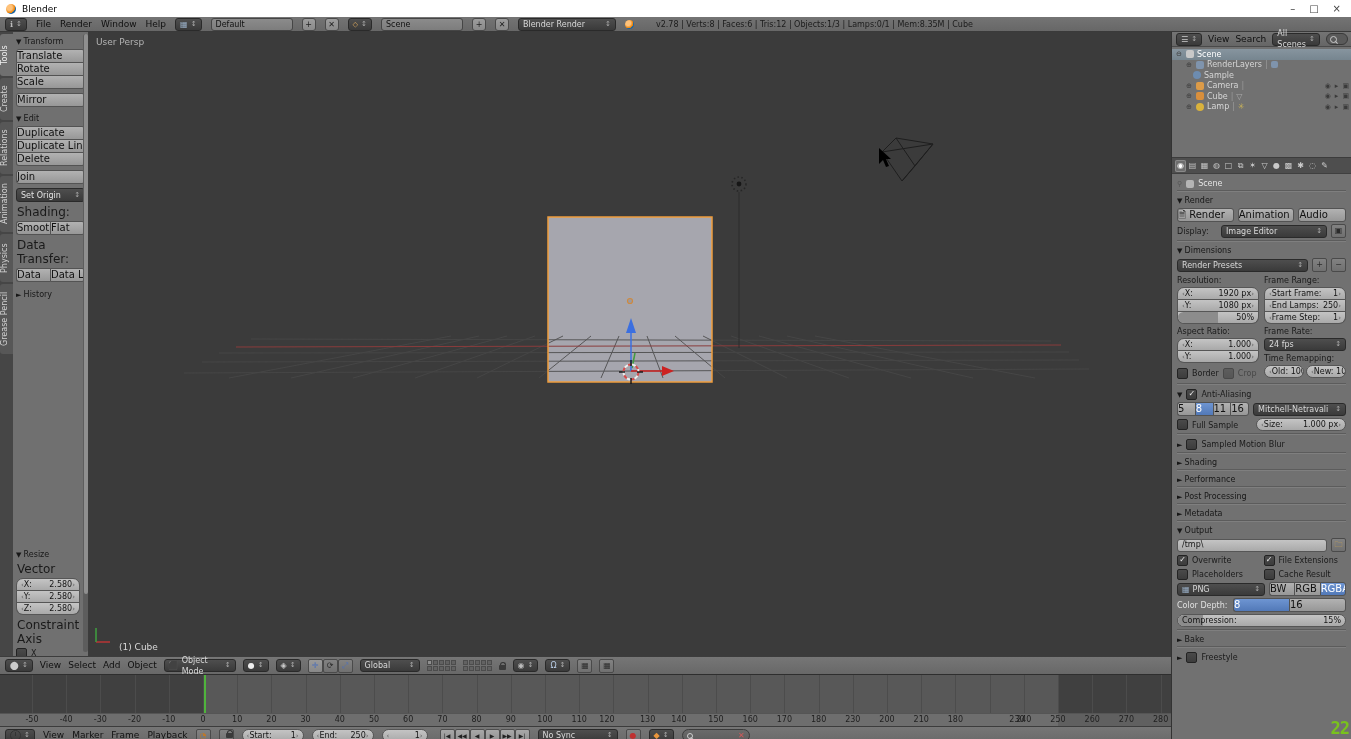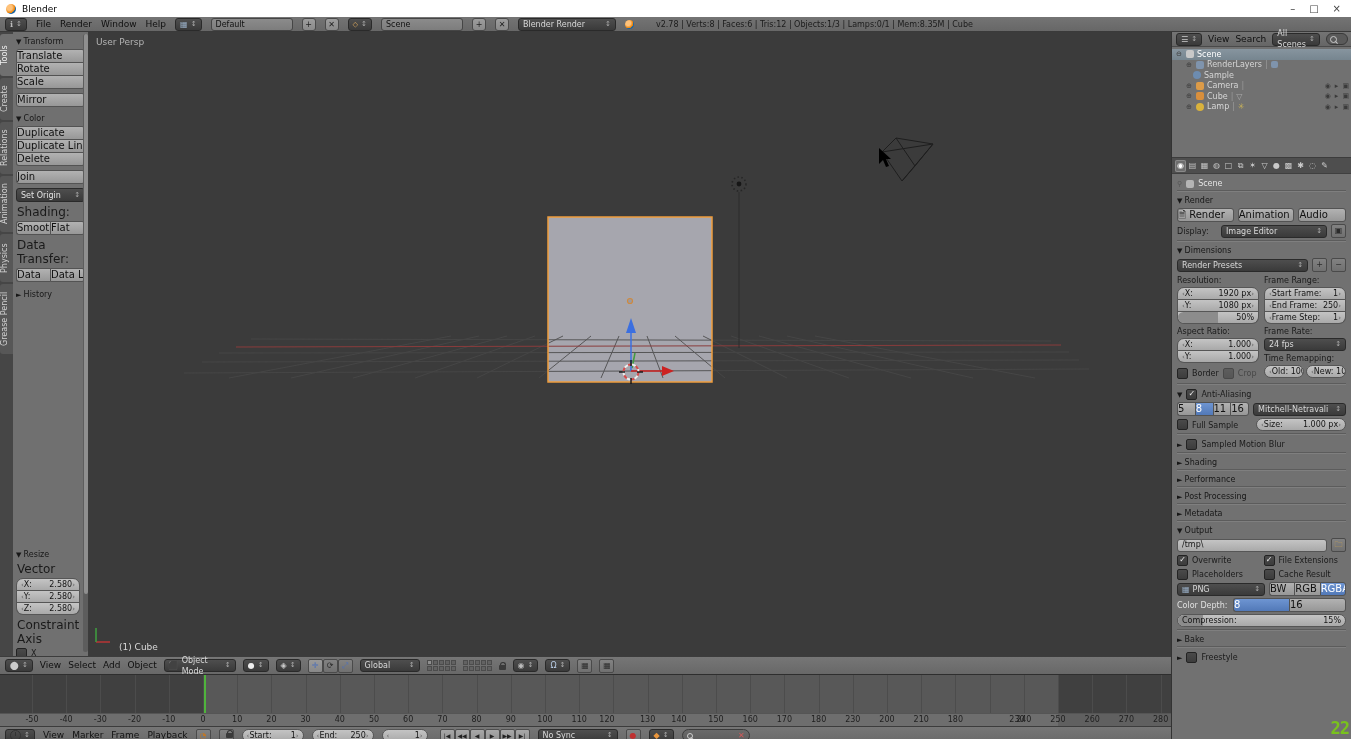--- a/index.html
+++ b/index.html
@@ -184,21 +184,21 @@
           </div>
           <div id="shelf-body">
             <div class="hdr">Transform</div>
             <div class="stack">
               <div class="lbtn">Translate</div>
               <div class="lbtn">Rotate</div>
               <div class="lbtn">Scale</div>
             </div>
             <div class="shelf-gap"></div>
             <div class="lbtn">Mirror</div>
-            <div class="hdr" style="margin-top:7px">Color</div>
+            <div class="hdr" style="margin-top:7px">Edit</div>
             <div class="stack">
               <div class="lbtn">Duplicate</div>
               <div class="lbtn">Duplicate Linked</div>
               <div class="lbtn">Delete</div>
             </div>
             <div class="shelf-gap"></div>
             <div class="lbtn">Join</div>
             <div class="shelf-gap"></div>
             <div class="darksel">
                 <span>Set Origin</span>
@@ -702,21 +702,21 @@
               <div class="plab">Frame Range:</div>
               <div class="pillstack">
                 <div class="pill">
                     <span class="arr">‹</span>
                     <span class="lab">Start Frame:</span>
                     <span class="val">1</span>
                     <span class="arr">›</span>
                   </div>
                 <div class="pill">
                     <span class="arr">‹</span>
-                    <span class="lab">End Frame:</span>
+                    <span class="lab">End Lamps:</span>
                     <span class="val">250</span>
                     <span class="arr">›</span>
                   </div>
                 <div class="pill">
                     <span class="arr">‹</span>
                     <span class="lab">Frame Step:</span>
                     <span class="val">1</span>
                     <span class="arr">›</span>
                   </div>
               </div>

